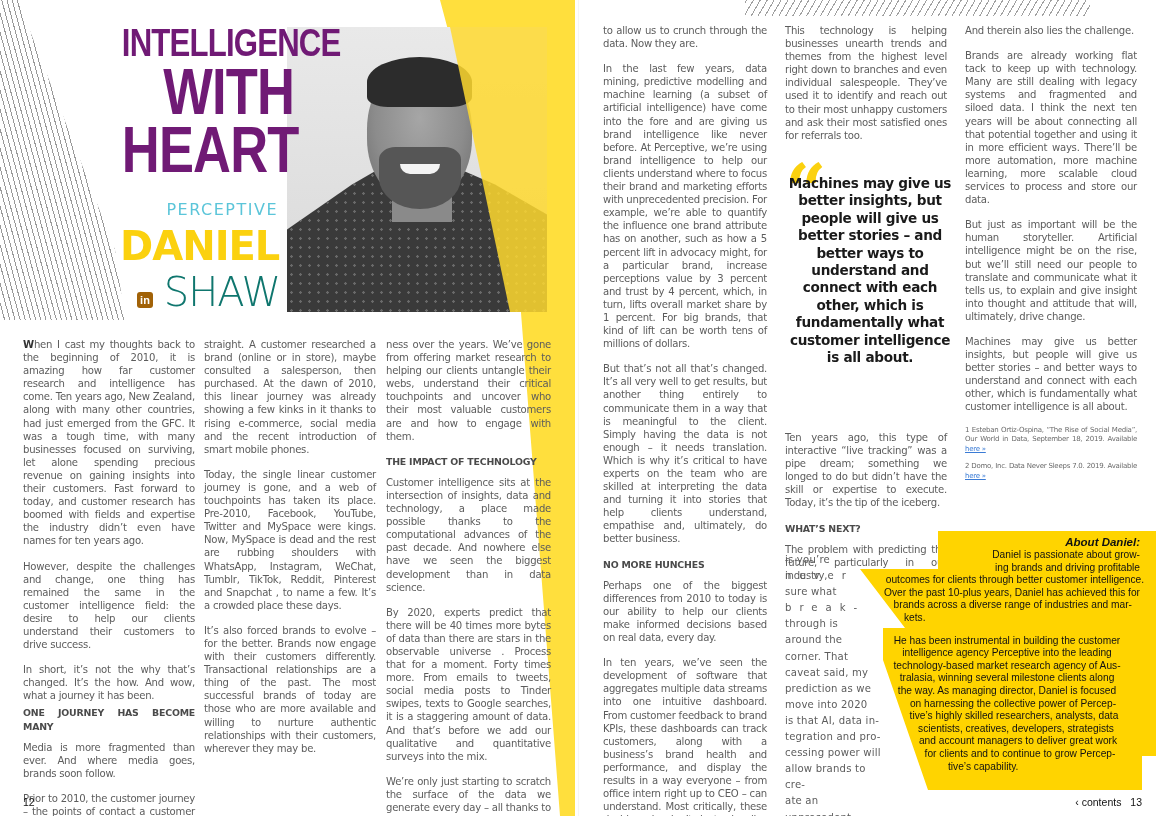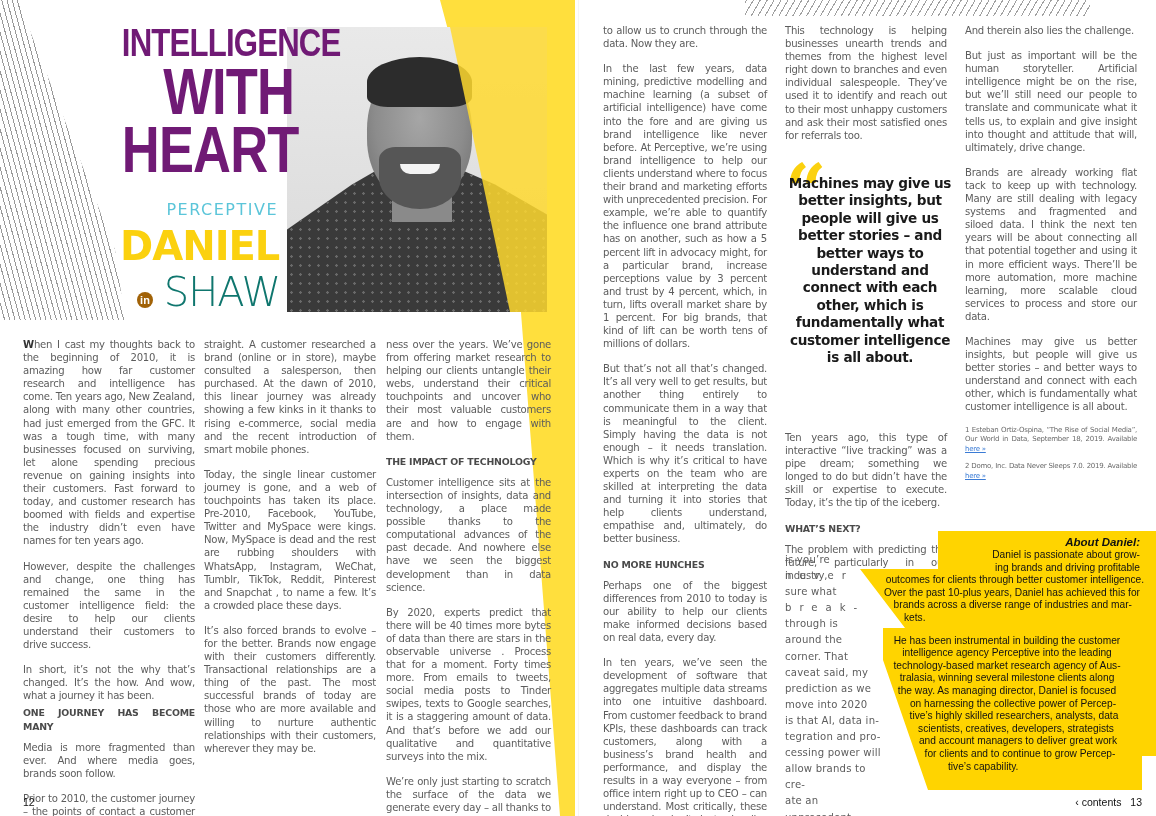--- a/index.html
+++ b/index.html
@@ -79,21 +79,21 @@
     letter-spacing: -1px; line-height: 48px;
   }
   .name-last {
     position: absolute; left: 155px; top: 270px; width: 125px; text-align: right;
     font-family: "DejaVu Sans", sans-serif; font-weight: 300; font-size: 40px; color: #0f766e;
     line-height: 44px; letter-spacing: -1px;
   }
   .linkedin {
     position: absolute; left: 137px; top: 292px; width: 16px; height: 16px;
     background: #a16207; color: #fff; font-family: "Liberation Sans", sans-serif;
-    font-weight: 700; font-size: 11px; line-height: 16px; text-align: center; border-radius: 8px;
+    font-weight: 700; font-size: 11px; line-height: 16px; text-align: center; border-radius: 3px;
   }
 
   
   .col {
     position: absolute; font-family: "DejaVu Sans", sans-serif; font-size: 10.1px; line-height: 13.1px;
     color: #5c5c5c; text-align: justify; letter-spacing: -0.25px;
   }
   .col p { margin-bottom: 12px; }
   .col p.tight { margin-bottom: 1px; }
   .col h3 {
@@ -236,22 +236,22 @@
     <span>is that AI, data in-</span>
     <span>tegration and pro-</span>
     <span>cessing   power   will</span>
     <span>allow brands to cre-</span>
     <span>ate an unprecedent-</span>
 
   </div>
 
   <div class="col c6">
     <p>And therein also lies the challenge.</p>
+    <p>Brands are already working flat tack to keep up with technology. Many are still dealing with legacy systems and fragmented and siloed data. I think the next ten years will be about connecting all that potential together and using it in more efficient ways. There’ll be more automation, more machine learning, more scalable cloud services to process and store our data.</p>
     <p>But just as important will be the human storyteller. Artificial intelligence might be on the rise, but we’ll still need our people to translate and communicate what it tells us, to explain and give insight into thought and attitude that will, ultimately, drive change.</p>
-    <p>Brands are already working flat tack to keep up with technology. Many are still dealing with legacy systems and fragmented and siloed data. I think the next ten years will be about connecting all that potential together and using it in more efficient ways. There’ll be more automation, more machine learning, more scalable cloud services to process and store our data.</p>
     <p>Machines may give us better insights, but people will give us better stories – and better ways to understand and connect with each other, which is fundamentally what customer intelligence is all about.</p>
     <div class="footnote"><span>1 Esteban Ortiz-Ospina, “The Rise of Social Media”, Our World in Data, September 18, 2019. Available </span><a>here »</a></div>
     <div class="footnote"><span>2 Domo, Inc. Data Never Sleeps 7.0. 2019. Available </span><a>here »</a></div>
   </div>
 
   <div class="about"></div>
   <div class="about-inner">
     <div class="about-title">About Daniel:</div>
     <div class="about-p1">
       <span class="ln" style="padding-right:6px">Daniel is passionate about grow-</span>

